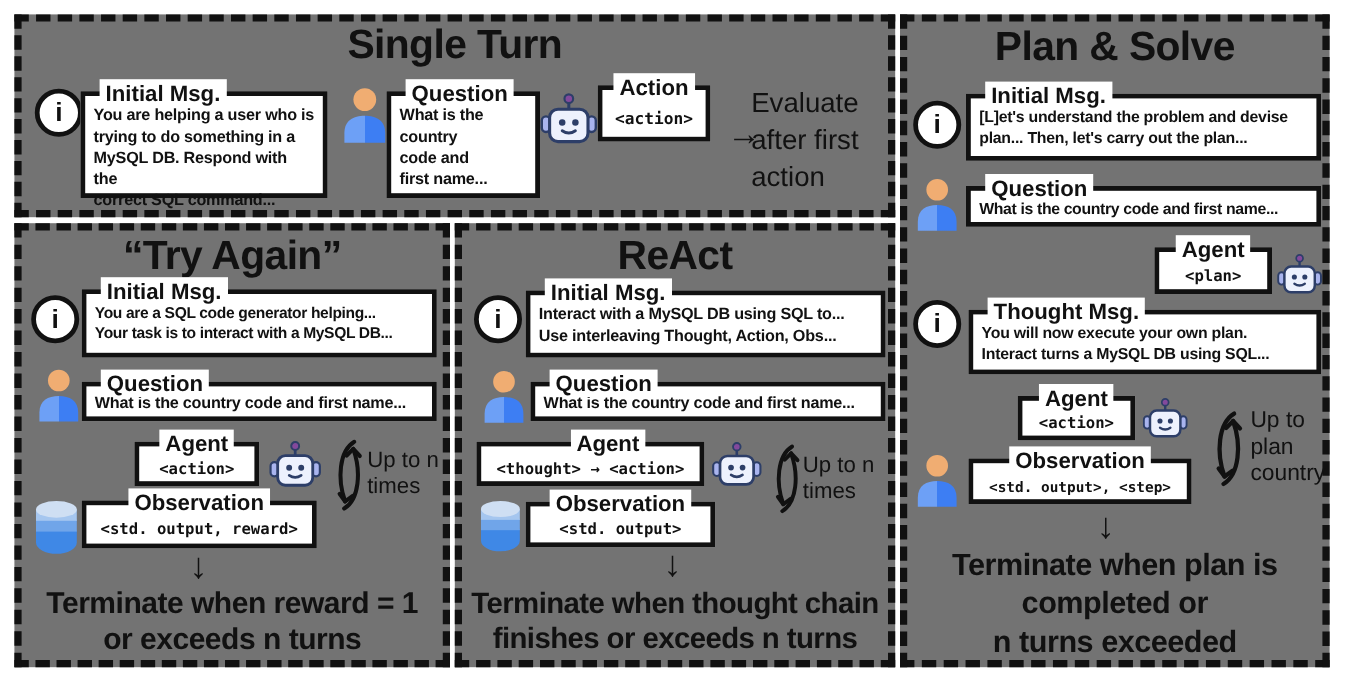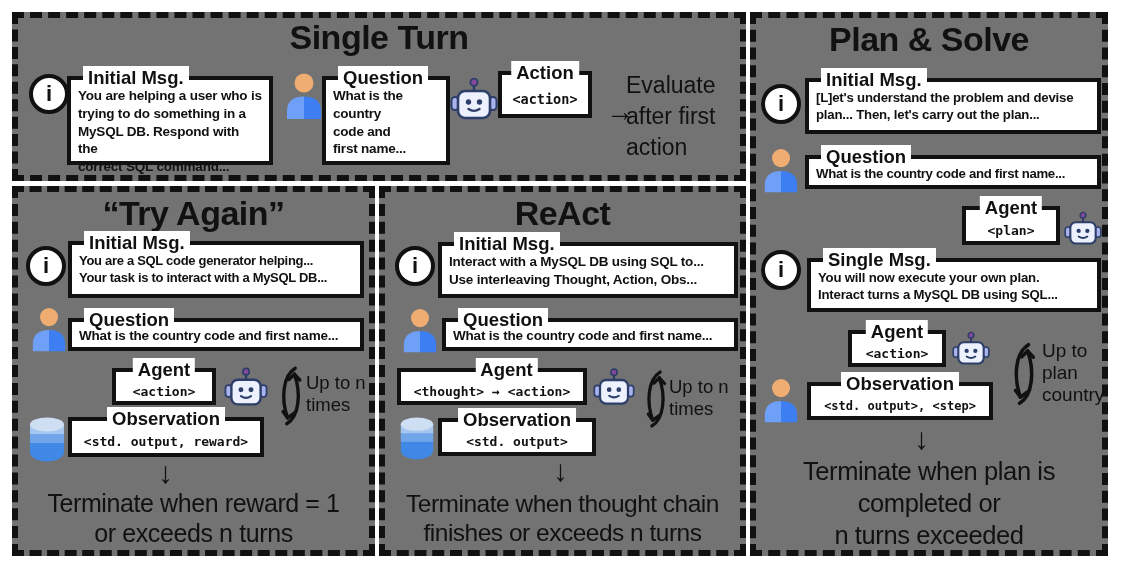--- a/index.html
+++ b/index.html
@@ -13,21 +13,21 @@
   .lg.l{left:12px}
   .lg.c{left:50%;transform:translateX(-50%)}
   .lg.r{left:58%;transform:translateX(-50%)}
   .bd{font-weight:bold;white-space:pre-line;padding:7px 7px 0 7px;line-height:1.32;letter-spacing:-.2px}
   .codebox{display:flex;align-items:center;justify-content:center;padding-top:9px}
   .code{font-family:"DejaVu Sans Mono",monospace;font-weight:bold;white-space:pre-line;text-align:center}
   .ic{position:absolute}
   .info{border:4px solid #111;border-radius:50%;background:#fff;display:flex;
         align-items:center;justify-content:center;font-weight:bold}
   .note{position:absolute;font-weight:normal;text-align:left;white-space:pre-line}
-  .term{position:absolute;left:0;right:0;font-weight:normal;text-align:center;white-space:pre-line;letter-spacing:-.4px}
+  .term{position:absolute;left:0;right:0;font-weight:bold;text-align:center;white-space:pre-line;letter-spacing:-.4px}
   .arrow{position:absolute;font-weight:bold;line-height:1}
 </style>
 </head>
 <body>
 
 <svg width="0" height="0" style="position:absolute" aria-hidden="true">
   <defs>
     <linearGradient id="ug" x1="0" y1="0" x2="1" y2="0">
       <stop offset="0.5" stop-color="#6da0f6"></stop>
         <stop offset="0.5" stop-color="#3d7ef3"></stop>
@@ -219,21 +219,21 @@
     <div class="code" style="font-size:13px">&lt;plan&gt;</div>
   </div>
   <svg class="ic" style="left:308px;top:192px" width="38" height="37">
       <use href="#sym-robot"></use>
     </svg>
 
   <div class="ic info" style="left:5px;top:232px;width:32px;height:32px;font-size:22px">
     <span>i</span>
   </div>
   <div class="box" style="left:51px;top:240px;width:294px;height:54px">
-    <span class="lg l">Single Msg.</span>
+    <span class="lg l">Thought Msg.</span>
     <div class="bd" style="font-size:13.2px">You will now execute your own plan.
 Interact turns a MySQL DB using SQL...</div>
   </div>
 
   <div class="box codebox" style="left:92px;top:312px;width:98px;height:37px">
     <span class="lg c">Agent</span>
     <div class="code" style="font-size:13px">&lt;action&gt;</div>
   </div>
   <svg class="ic" style="left:196px;top:312px" width="38" height="37">
       <use href="#sym-robot"></use>

